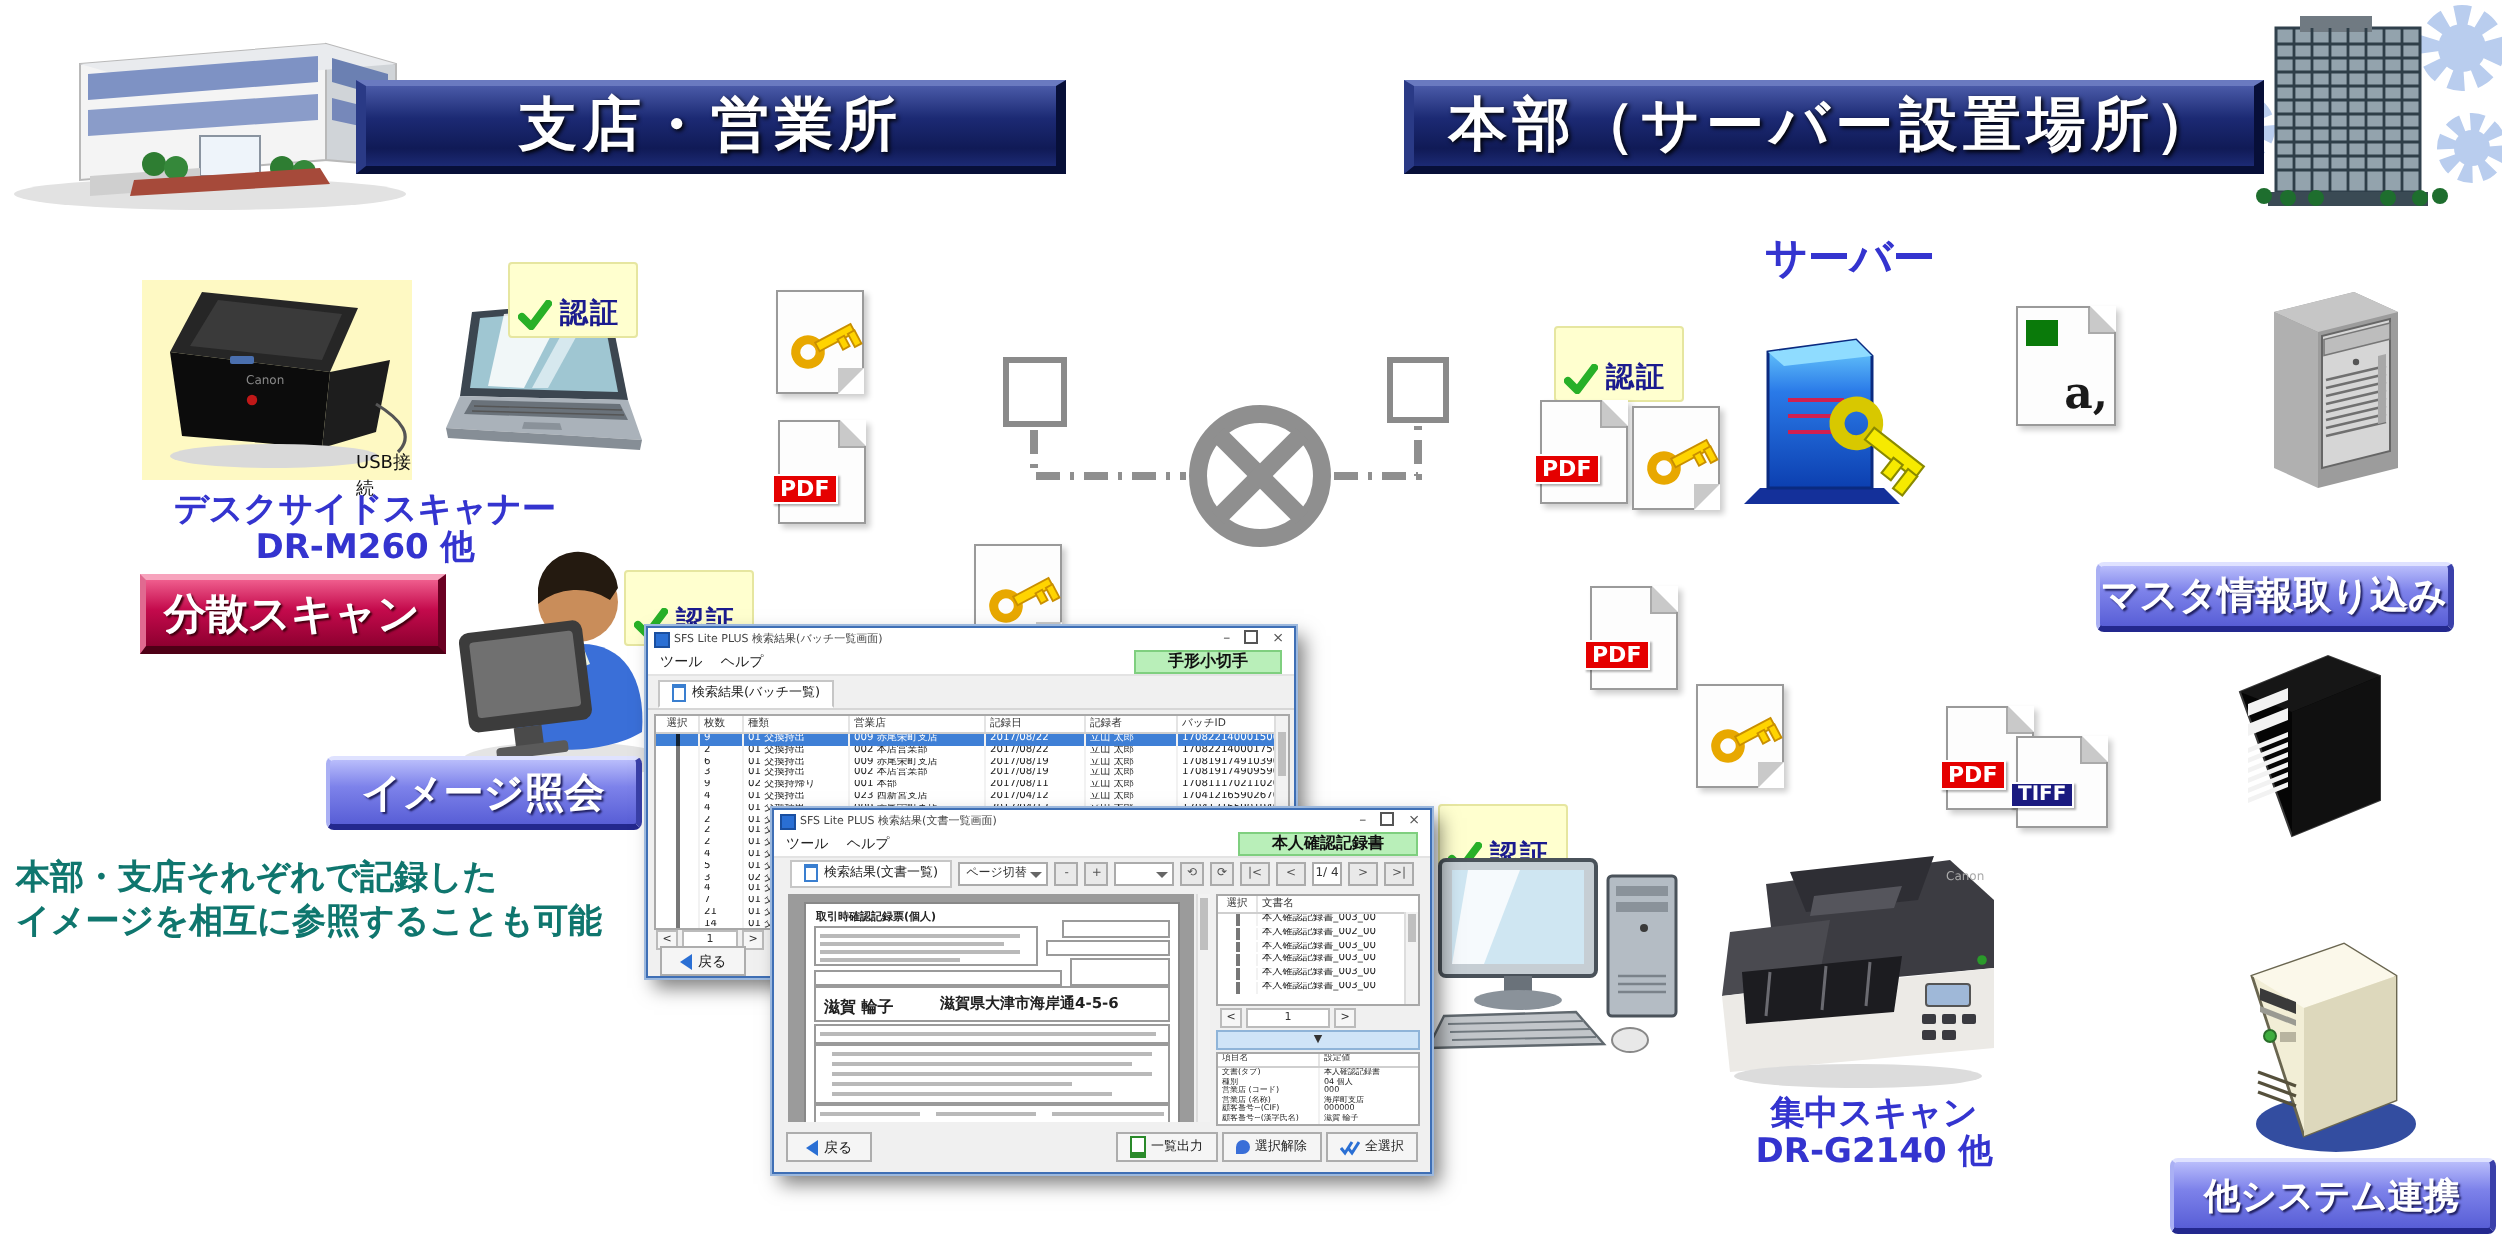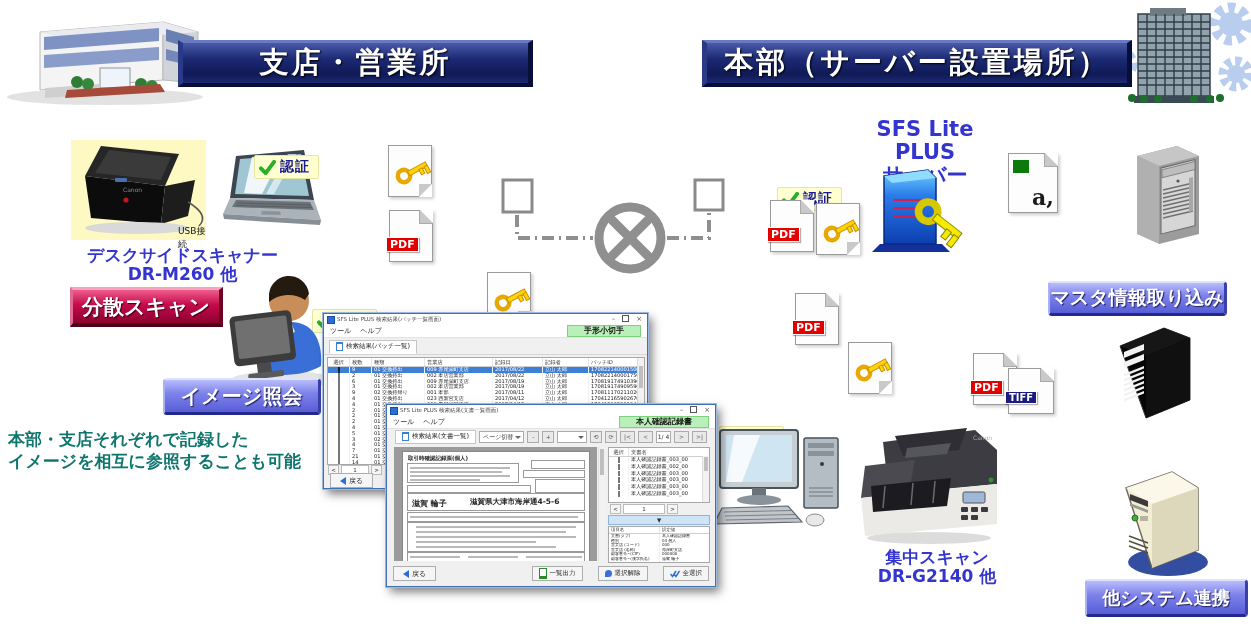--- a/index.html
+++ b/index.html
@@ -17,21 +17,21 @@
     background:linear-gradient(180deg,#ef5d8d 0%,#c40a4c 45%,#8e0030 100%);
     border-top:3px solid #f7a3bd;border-left:3px solid #e06a90;border-bottom:4px solid #4e0016;border-right:4px solid #6a0022;
     text-shadow:1px 1px 1px #40000f;}
   .btnP{position:absolute;display:flex;align-items:center;justify-content:center;color:#fff;font-weight:bold;
     background:linear-gradient(180deg,#b9bdfb 0%,#7d82ea 42%,#585ed6 100%);
     border-top:2px solid #dfe2ff;border-left:2px solid #aab0f4;border-bottom:3px solid #23288e;border-right:3px solid #3a40aa;
     border-radius:4px;text-shadow:1px 1px 1px #202060;}
 
   
   .auth{position:absolute;display:flex;align-items:center;gap:4px;background:#ffffcf;border:1px solid #e6e6a0;
-    padding:2px 8px 2px 4px;border-radius:2px;margin-top:24px;}
+    padding:16px 8px 2px 4px;border-radius:2px;}
   .auth .txt{color:#1b1b8e;font-weight:bold;font-size:14px;letter-spacing:1px;}
 
   
   .page{position:absolute;background:#fdfdfd;border:1px solid #9a9a9a;box-shadow:2px 2px 3px rgba(0,0,0,.2);}
   .fold{position:absolute;top:-1px;right:-1px;width:0;height:0;border-style:solid;border-width:0 13px 13px 0;
     border-color:#fff #fff #c9c9c9 transparent;filter:drop-shadow(-1px 1px 0 #aaa);}
   .foldbl{position:absolute;bottom:-1px;right:-1px;width:0;height:0;border-style:solid;border-width:13px 13px 0 0;
     border-color:#c9c9c9 #fff transparent transparent;}
   .band{position:absolute;left:-4px;bottom:9px;color:#fff;font-weight:bold;font-size:11px;padding:0 3px;
     border:1px solid #fff;box-shadow:1px 1px 1px rgba(0,0,0,.3);}
@@ -285,21 +285,20 @@
       <polyline points="172,68 214,68 214,43"></polyline>
     </g>
     <circle cx="135" cy="68" r="31" fill="#fff" stroke="#8f8f8f" stroke-width="9"></circle>
     <g stroke="#8f8f8f" stroke-width="9">
         <line x1="114" y1="47" x2="156" y2="89"></line>
         <line x1="156" y1="47" x2="114" y2="89"></line>
       </g>
   </svg>
 
   <div class="capB" style="left:845px;top:118px;width:160px;font-size:21px;line-height:23px">
-    <div>SFS Lite PLUS</div>
       <div>サーバー</div>
   </div>
 
   <div class="page" style="left:770px;top:200px;width:42px;height:50px">
     <span class="fold"></span>
       <span class="band bandR">PDF</span>
   </div>
   <div class="page" style="left:816px;top:203px;width:42px;height:50px">
     <span class="foldbl"></span>
       <svg width="40" height="40" viewBox="0 0 30 30" style="position:absolute;left:3px;top:6px">
@@ -827,21 +826,21 @@
           <div class="p0" style="font-size:4px;height:4.6px;line-height:4.6px">顧客番号~(カナ氏名)</div>
           <div class="p1" style="font-size:4px;height:4.6px;line-height:4.6px">シガ リンコ</div>
         </div>
         </div>
     </div>
 
     <div class="backbtn" style="left:6px;top:161px">
       <span class="barrow"></span>
       <span>戻る</span>
     </div>
-    <div class="abs" style="right:6px;top:161px;display:flex;gap:15px">
+    <div class="abs" style="right:6px;top:161px;display:flex;gap:2px">
       <div class="miniBtn">
         <span style="width:6px;height:7px;background:#fff;border:1px solid #2a8a2a;border-bottom:3px solid #2a8a2a;display:inline-block"></span>
         <span>一覧出力</span>
       </div>
       <div class="miniBtn">
         <span style="width:7px;height:7px;background:#3a6fd8;border-radius:50% 50% 50% 0;display:inline-block"></span>
         <span>選択解除</span>
       </div>
       <div class="miniBtn">
         <svg width="10" height="8" viewBox="0 0 20 16">

